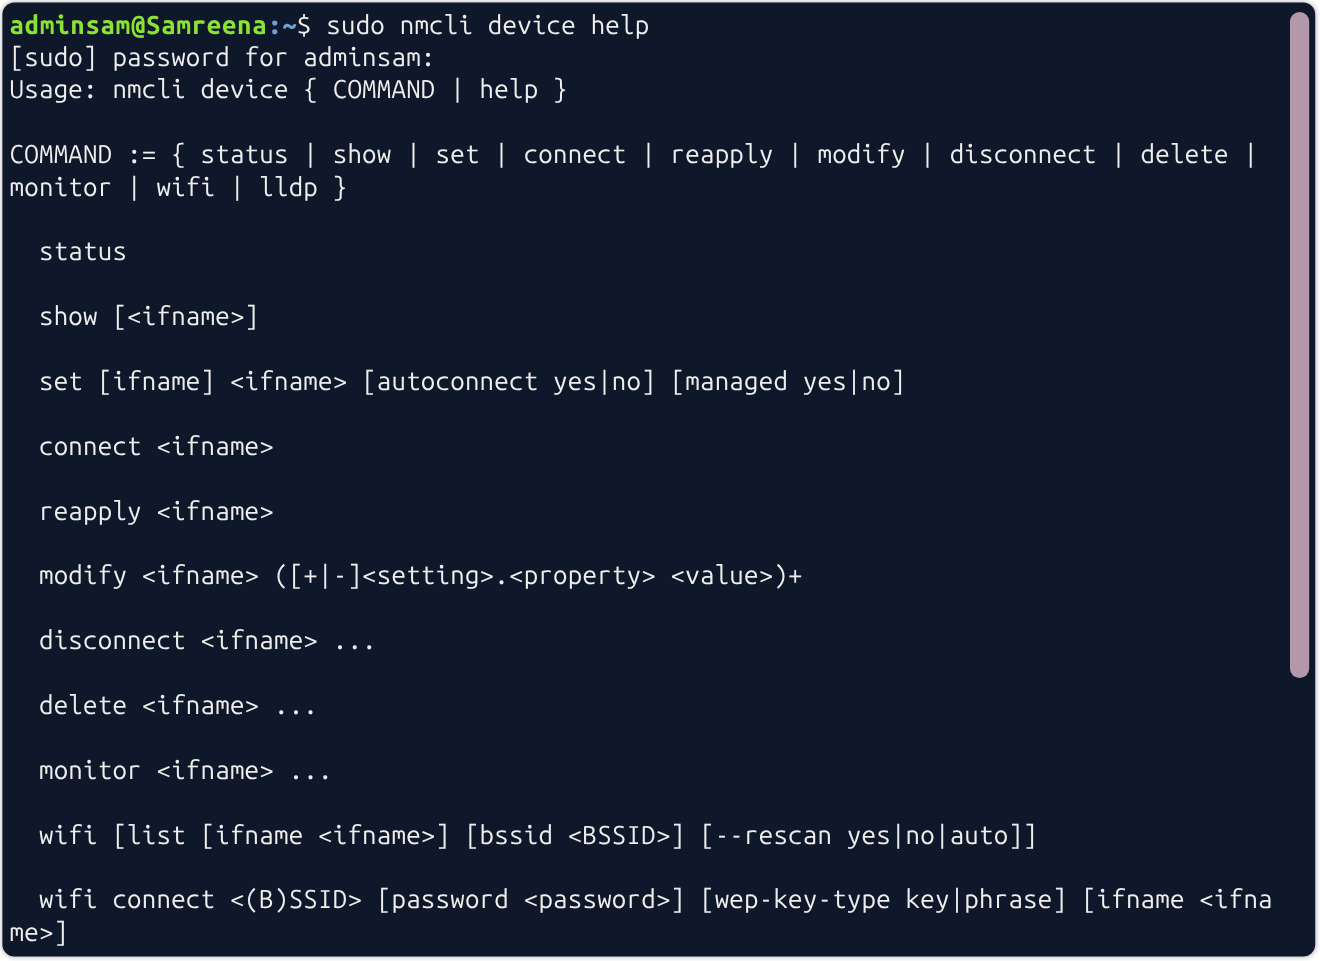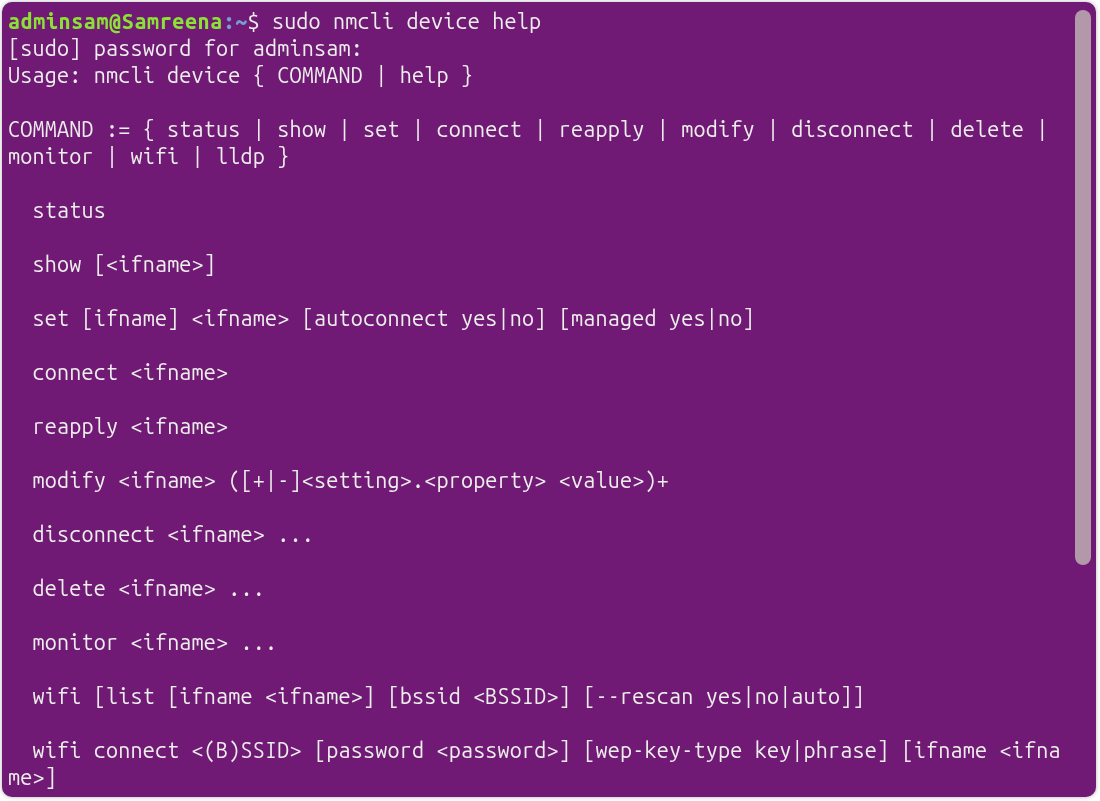--- a/index.html
+++ b/index.html
@@ -10,21 +10,21 @@
     overflow: hidden;
     background: #ffffff;
   }
   .terminal-window {
     position: relative;
     margin: 2px;
     width: 1094px;
     height: 795px;
     border-radius: 10px;
     overflow: hidden;
-    background: #701a75;
+    background: #0f172a;
     font-family: "Ubuntu Mono", "DejaVu Sans Mono", "Liberation Mono", Menlo, Consolas, monospace;
     font-size: 21.5px;
     line-height: 27px;
     color: #eeeeec;
     box-sizing: border-box;
     box-shadow: 0 0 4px rgba(0,0,0,.3);
   }
   .terminal-content {
     position: absolute;
     top: 0;

